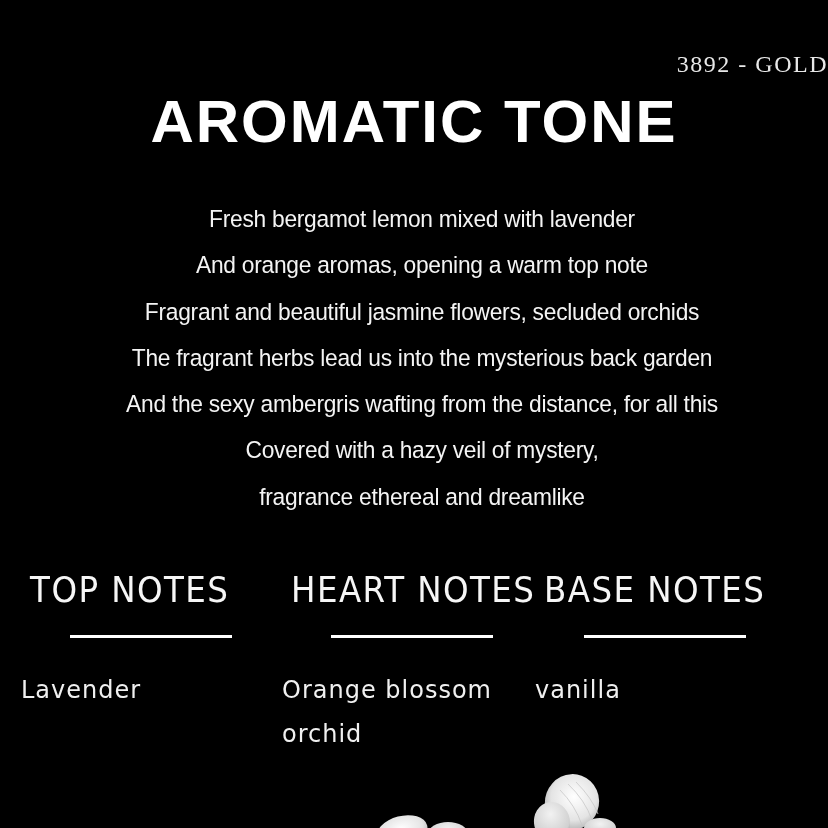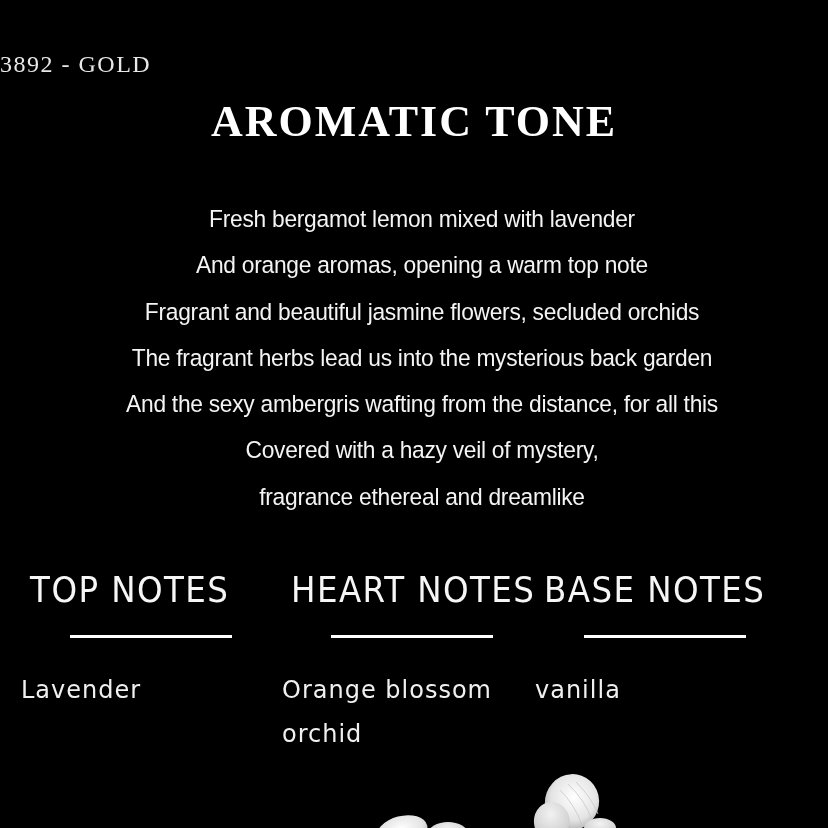--- a/index.html
+++ b/index.html
@@ -18,36 +18,36 @@
     .page {
       position: absolute;
       inset: 0;
       background: #000;
     }
     .subtitle {
       position: absolute;
       top: 50px;
       left: 0;
       width: 828px;
-      text-align: left;
+      text-align: right;
       font-family: "Liberation Serif", "DejaVu Serif", serif;
       font-size: 24px;
       letter-spacing: 1.5px;
       color: #e8e8e8;
       line-height: 28px;
     }
     .title {
       position: absolute;
       top: 94px;
       left: 0;
       width: 828px;
       text-align: center;
-      font-family: Liberation Serif, serif;
+      font-family: Liberation Sans, sans-serif;
       font-weight: bold;
-      font-size: 44px;
+      font-size: 60px;
       letter-spacing: 2px;
       color: #ffffff;
       line-height: 56px;
       margin: 0;
     }
     .description {
       position: absolute;
       top: 196px;
       left: 0;
       width: 828px;

